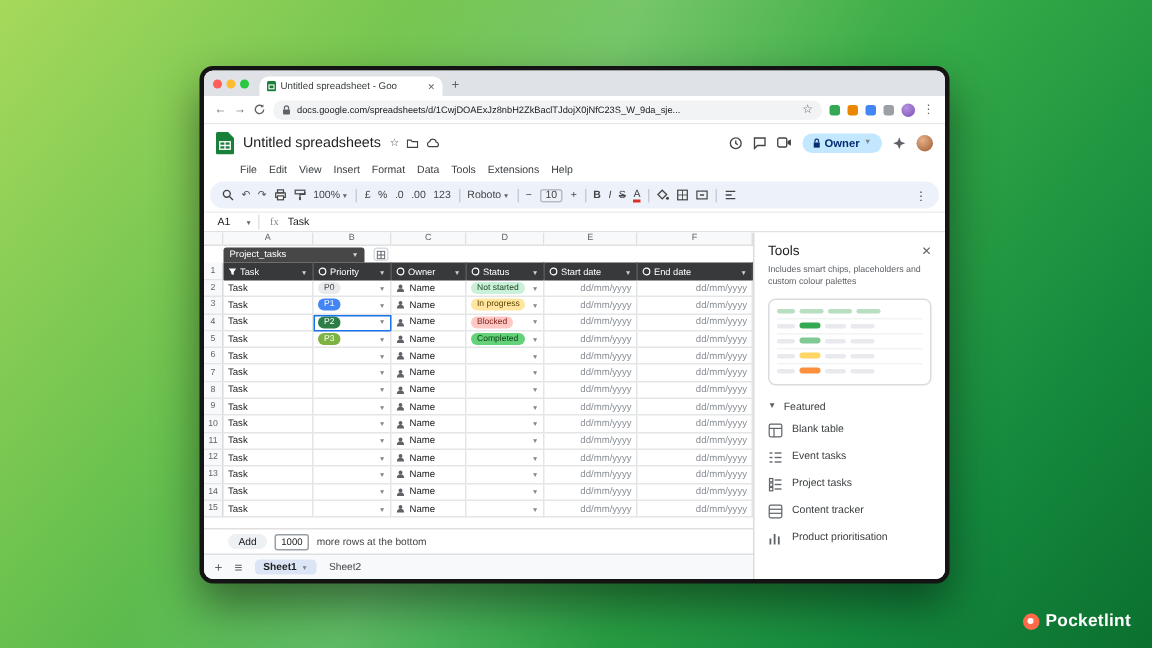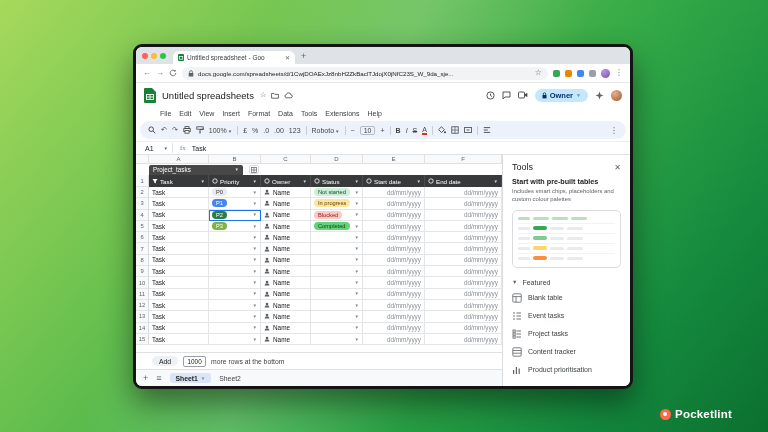--- a/index.html
+++ b/index.html
@@ -120,21 +120,21 @@
     display:flex; flex-direction:column; gap:0; }
   .prow { display:flex; gap:3px; align-items:center; padding:2.5px 0; border-bottom:1px solid #f1f3f4; }
   .prow:last-child { border-bottom:none; }
   .pbar { height:3px; border-radius:1.5px; background:#e8eaed; }
   .pchip { height:4px; border-radius:2px; }
   .featured { display:flex; align-items:center; gap:5px; padding:5px 9px 3px; font-size:7px; color:#3c4043; }
   .chev { font-size:5.5px; color:#5f6368; }
   .pitem { display:flex; align-items:center; gap:6px; padding:4px 9px; font-size:7px; color:#3c4043; }
 
   
-  .brand { position:absolute; right:36px; bottom:12px; display:flex; align-items:center; gap:4px; }
+  .brand { position:absolute; right:14px; bottom:12px; display:flex; align-items:center; gap:4px; }
   .brand-ic { width:11px; height:11px; border-radius:50%; background:#ff6b4a; position:relative; }
   .brand-ic::after { content:""; position:absolute; left:3px; top:3px; width:4px; height:4px;
     border-radius:50%; background:#fff; }
   .brand-tx { color:#fff; font-size:11.5px; font-weight:bold; letter-spacing:.2px; }
 </style>
 </head>
 <body>
 
 <div class="page">
 
@@ -684,21 +684,20 @@
           </span>
           <span>Sheet2</span>
         </div>
       </div>
 
       <div class="panel">
         <div class="phead">
           <span>Tools</span>
           <span class="pclose">✕</span>
         </div>
-        <div class="pheading">Start with pre-built tables</div>
         <div class="psub">Includes smart chips, placeholders and custom colour palettes</div>
 
         <div class="preview">
           <div class="prow">
               <span class="pbar" style="width:12px;background:#b7dfc0"></span>
               <span class="pbar" style="width:16px;background:#b7dfc0"></span>
               <span class="pbar" style="width:16px;background:#b7dfc0"></span>
               <span class="pbar" style="width:16px;background:#b7dfc0"></span>
             </div>
           <div class="prow">

